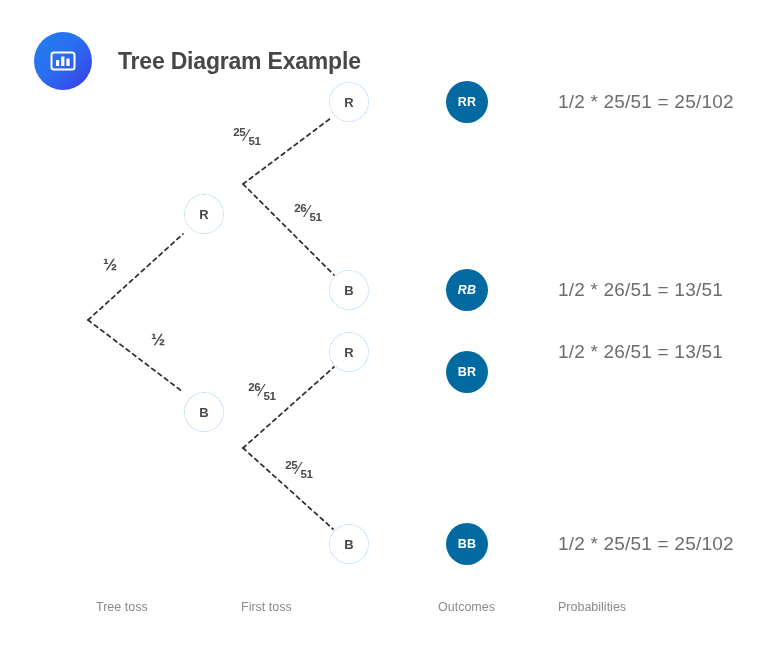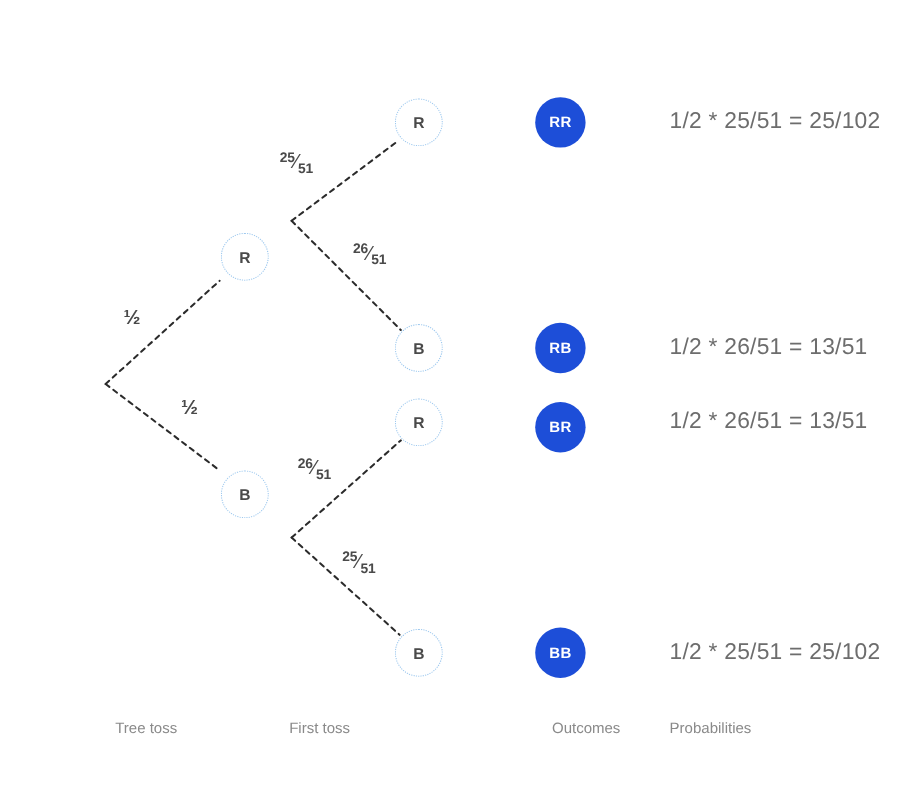--- a/index.html
+++ b/index.html
@@ -78,21 +78,21 @@
   }
 
   
   .outcome {
     position: absolute;
     width: 42px;
     height: 42px;
     margin-left: -21px;
     margin-top: -21px;
     border-radius: 50%;
-    background: #1d4ed8;
+    background: #0369a1;
     display: flex;
     align-items: center;
     justify-content: center;
     font-size: 12.5px;
     font-weight: bold;
     color: #ffffff;
     letter-spacing: 0.3px;
   }
 
   
@@ -144,20 +144,31 @@
     font-size: 12.5px;
     color: #8a8a8a;
     white-space: nowrap;
   }
 </style>
 </head>
 <body>
 
 <div id="page">
 
+  <div id="header">
+    <div id="logo-badge">
+      <svg width="32" height="32" viewBox="0 0 32 32" aria-hidden="true">
+        <rect x="4.5" y="7.5" width="23" height="17" rx="2.5" ry="2.5" fill="none" stroke="#ffffff" stroke-width="2"></rect>
+        <rect x="9" y="15" width="3.2" height="6" fill="#ffffff"></rect>
+        <rect x="14.2" y="11.5" width="3.2" height="9.5" fill="#ffffff"></rect>
+        <rect x="19.4" y="13.5" width="3.2" height="7.5" fill="#ffffff"></rect>
+      </svg>
+    </div>
+    <div id="page-title">Tree Diagram Example</div>
+  </div>
 
   <svg id="edges" viewBox="0 0 768 665" xmlns="http://www.w3.org/2000/svg">
     <g fill="none" stroke="#2b2b2b" stroke-width="1.7" stroke-dasharray="4 4" stroke-linecap="round">
 
       <path d="M 88,320 L 183,234"></path>
 
       <path d="M 88,320 L 183,392"></path>
 
       <path d="M 243,184 L 331,118"></path>
 
@@ -205,33 +216,33 @@
   <div class="edge-label" style="left:262px; top:392px;">
     <span class="frac"><span class="num">26</span><span class="sl">⁄</span><span class="den">51</span></span>
   </div>
   <div class="edge-label" style="left:299px; top:470px;">
     <span class="frac"><span class="num">25</span><span class="sl">⁄</span><span class="den">51</span></span>
   </div>
 
   <div class="outcome" style="left:467px; top:102px;">
     <span>RR</span>
   </div>
-  <div class="outcome" style="left:467px; top:290px;">
+  <div class="outcome" style="left:467px; top:290px;font-style:italic;">
     <span>RB</span>
   </div>
-  <div class="outcome" style="left:467px; top:356px;">
+  <div class="outcome" style="left:467px; top:372px;">
     <span>BR</span>
   </div>
   <div class="outcome" style="left:467px; top:544px;text-align:center;">
     <span>BB</span>
   </div>
 
   <div class="prob-text" style="left:558px; top:102px;">1/2 * 25/51 = 25/102</div>
   <div class="prob-text" style="left:558px; top:290px;">1/2 * 26/51 = 13/51</div>
   <div class="prob-text" style="left:558px; top:352px;">1/2 * 26/51 = 13/51</div>
   <div class="prob-text" style="left:558px; top:544px;">1/2 * 25/51 = 25/102</div>
 
   <div class="col-caption" style="left:96px;">Tree toss</div>
   <div class="col-caption" style="left:241px;">First toss</div>
-  <div class="col-caption" style="left:460px;">Outcomes</div>
+  <div class="col-caption" style="left:438px;">Outcomes</div>
   <div class="col-caption" style="left:558px;text-align:center;">Probabilities</div>
 
 </div>
 
 </body></html>

